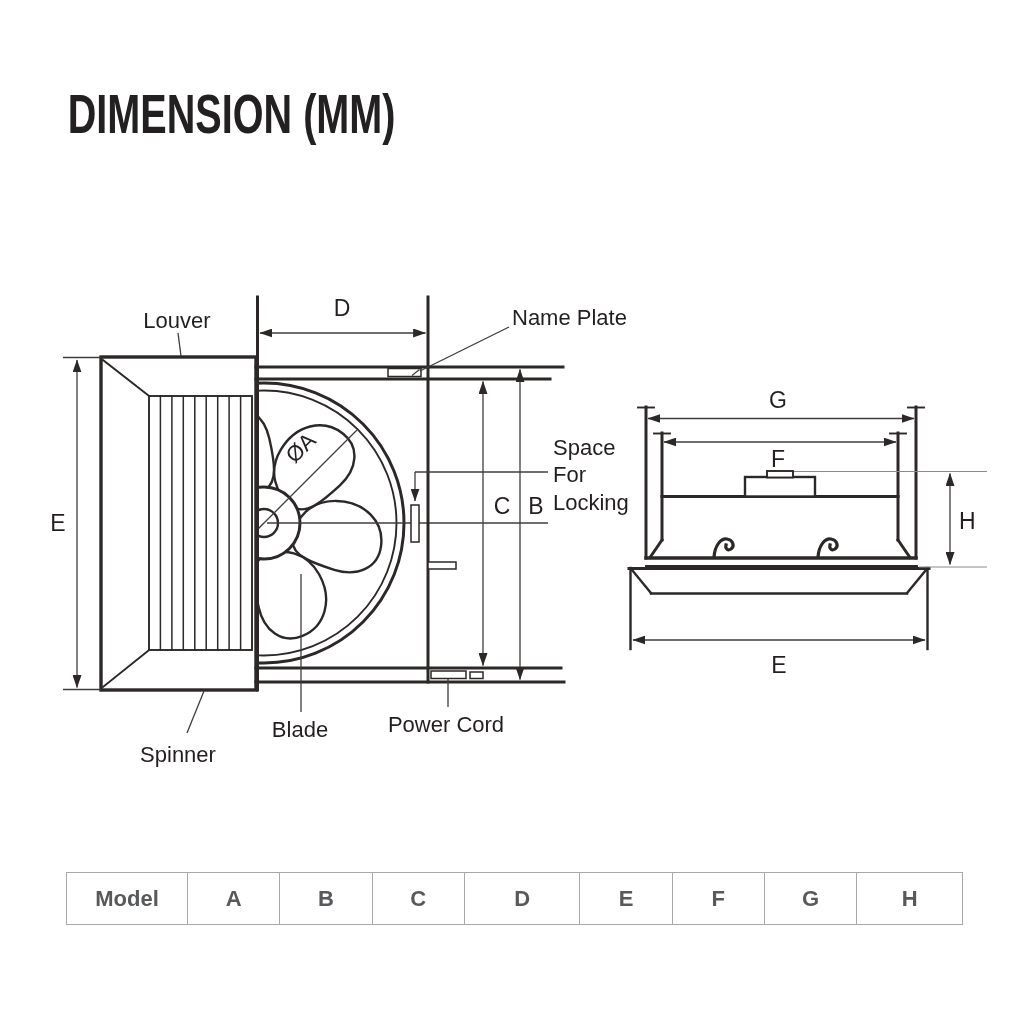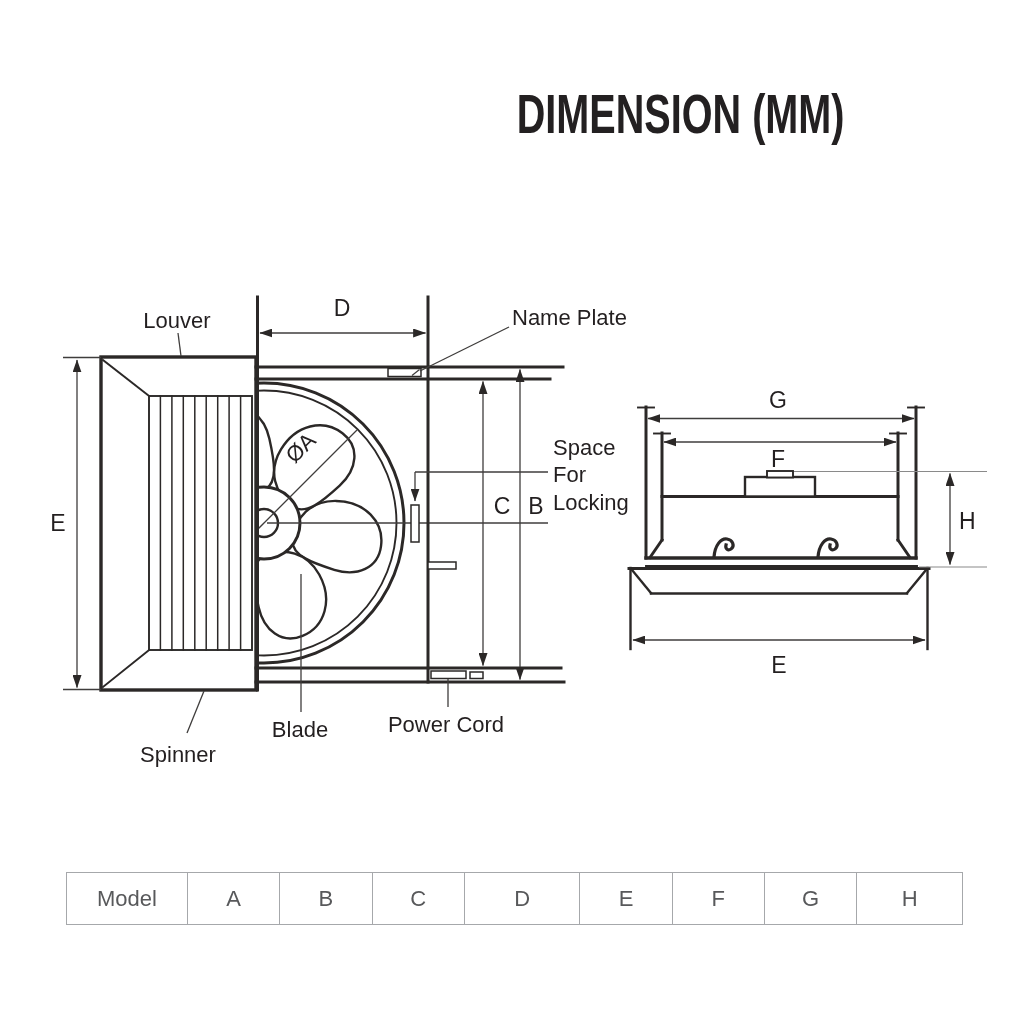--- a/index.html
+++ b/index.html
@@ -1,19 +1,19 @@
 <!DOCTYPE html>
 <html><head>
 <meta charset="utf-8">
 <style>
   html,body{margin:0;padding:0;background:#ffffff;}
   body{width:1024px;height:1024px;position:relative;font-family:"Liberation Sans",sans-serif;overflow:hidden;}
 
   
-  .title-wrap{position:absolute;top:82px;left:16px;width:892px;text-align:right;}
+  .title-wrap{position:absolute;top:82px;left:4px;width:892px;text-align:left;}
   .title{display:inline-block;font-size:55px;font-weight:bold;color:#232021;letter-spacing:0px;
          transform:scaleX(0.72);transform-origin:center;white-space:nowrap;}
 
   
   svg.diagram{position:absolute;left:0;top:0;width:1024px;height:1024px;}
   .ln{stroke:#2b2827;fill:none;stroke-linecap:square;}
   .w35{stroke-width:3.4;}
   .w3{stroke-width:3;}
   .w24{stroke-width:2.4;}
   .w2{stroke-width:1.9;}
@@ -21,21 +21,21 @@
   .dim{stroke:#3f3d3c;stroke-width:1.3;fill:none;}
   .ref{stroke:#8a8a8a;stroke-width:1.1;fill:none;}
   .whitefill{fill:#ffffff;}
   text.lbl{font-family:"Liberation Sans",sans-serif;font-size:22px;fill:#231f20;}
   text.dletter{font-family:"Liberation Sans",sans-serif;font-size:23px;fill:#231f20;}
 
   
   .dim-table{position:absolute;left:66px;top:872px;width:897px;border-collapse:collapse;table-layout:fixed;}
   .dim-table td{border:1.6px solid #a6a8ab;text-align:center;vertical-align:middle;
                 color:#58595b;font-size:22px;padding:0;}
-  .dim-table tr.hdr td{height:51px;font-weight:normal;margin-top:28px;}
+  .dim-table tr.hdr td{height:51px;font-weight:bold;margin-top:28px;}
   .dim-table tr.val td{height:43px;font-weight:normal;}
   .dim-table tr.val td.model{font-weight:bold;}
 </style>
 </head>
 <body>
 
 <div class="title-wrap">
   <span class="title">DIMENSION (MM)</span>
 </div>
 

